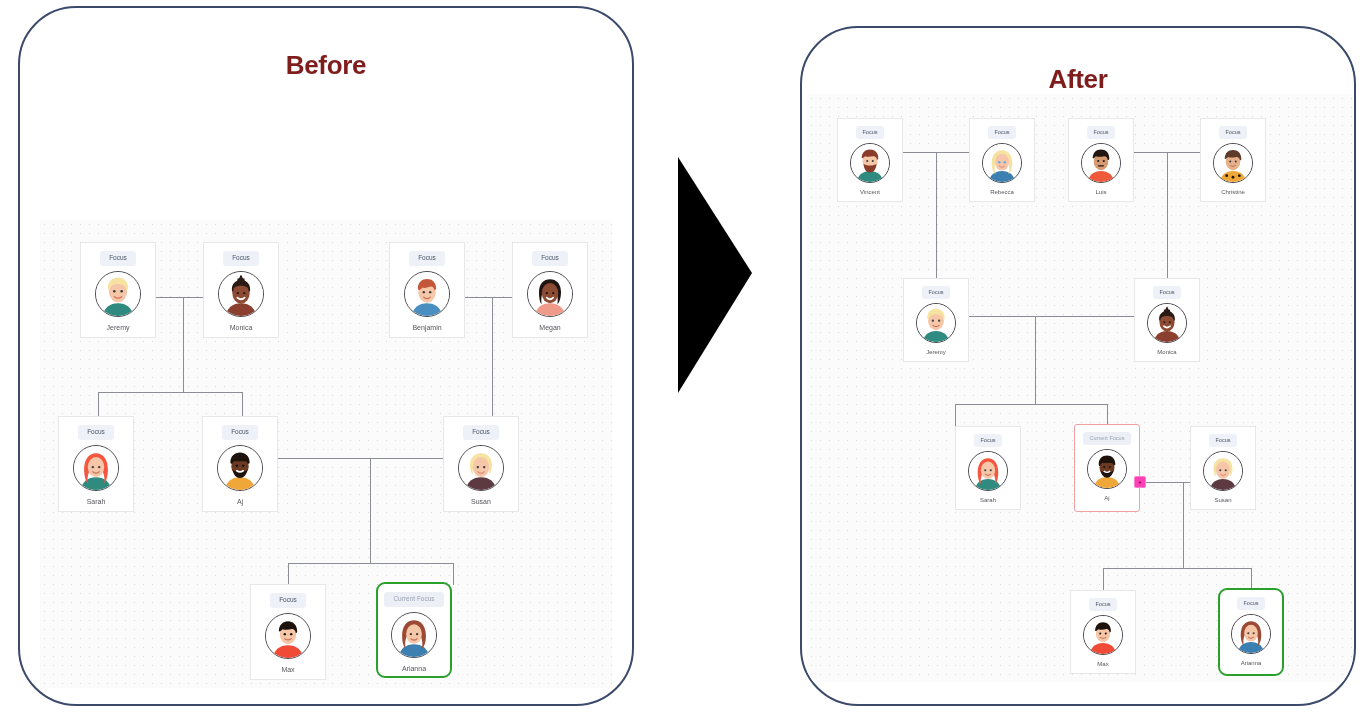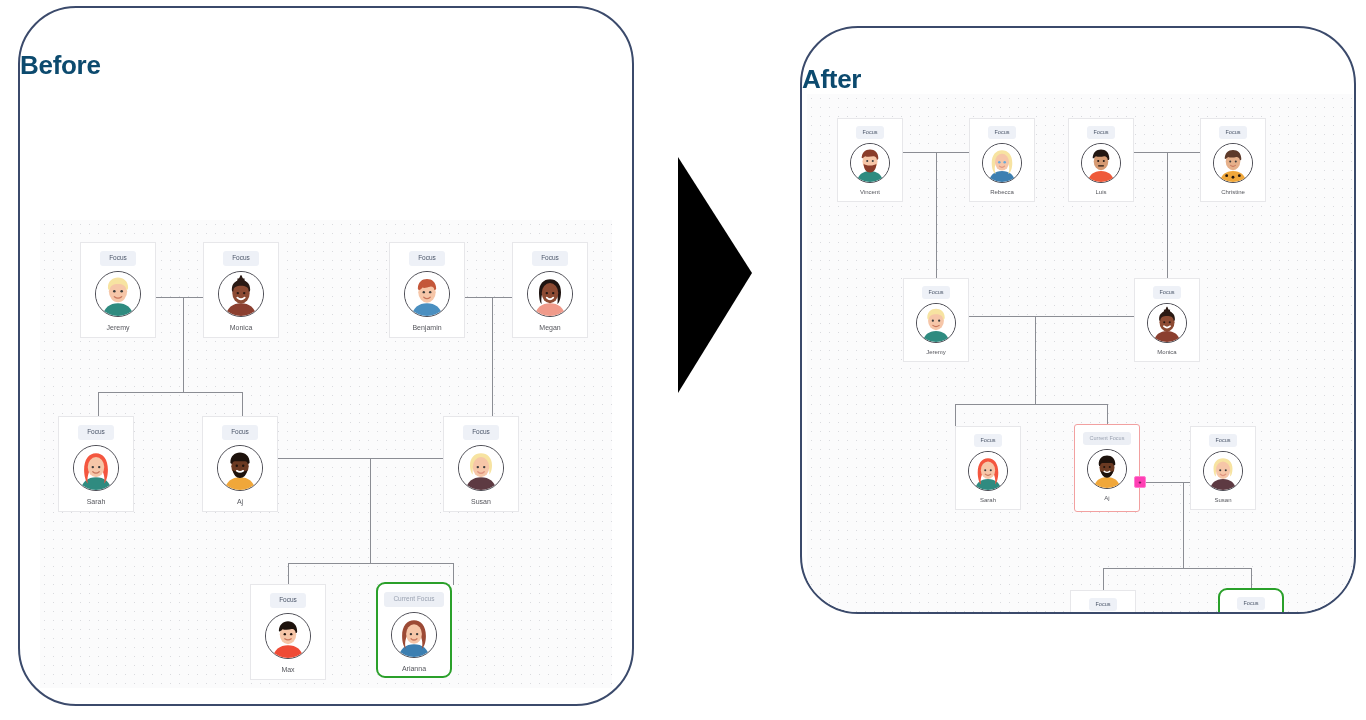--- a/index.html
+++ b/index.html
@@ -13,28 +13,28 @@
 
   
   .panel {
     position: absolute;
     background: #ffffff;
     border: 2px solid #3b4a6b;
     border-radius: 58px;
     overflow: hidden;
   }
   #panel-before { left: 18px;  top: 6px;  width: 616px; height: 700px; }
-  #panel-after  { left: 800px; top: 26px; width: 556px; height: 588px; }
+  #panel-after  { left: 800px; top: 26px; width: 556px; height: 680px; }
 
   .panel-title {
     position: absolute;
     left: 0; right: 0;
-    text-align: left;
+    text-align: center;
     font-weight: bold;
-    color: #0c4a6e;
+    color: #7f1d1d;
     letter-spacing: -0.3px;
   }
   #title-before { top: 42px; font-size: 26px; }
   #title-after  { top: 36px; font-size: 26px; }
 
   
   .canvas {
     position: absolute;
     background-color: #fbfbfc;
     background-image: radial-gradient(#d9dade 0.9px, transparent 1px);

